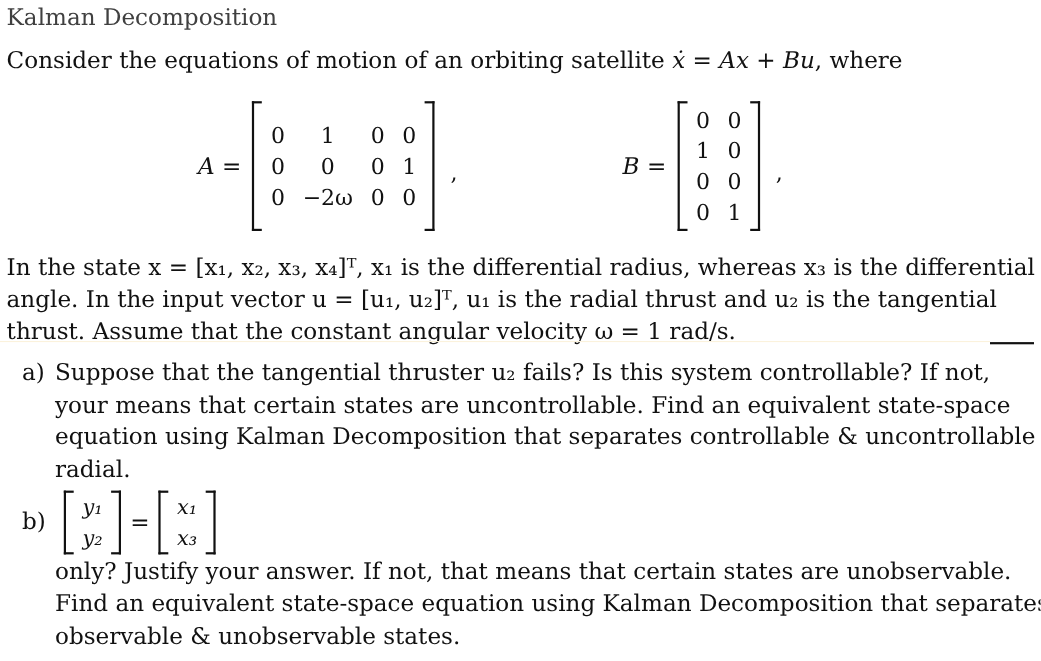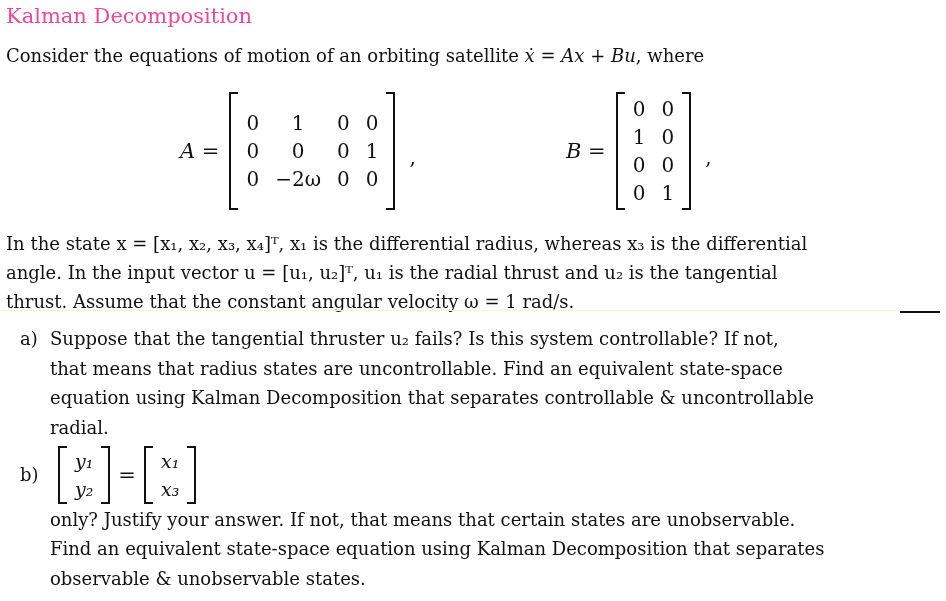--- a/index.html
+++ b/index.html
@@ -1,20 +1,20 @@
 <!DOCTYPE html>
 <html><head>
 <meta charset="utf-8">
 <style>
   html, body { margin:0; padding:0; background:#ffffff; }
   body { width:946px; height:601px; position:relative; overflow:hidden;
          font-family:"DejaVu Serif","Liberation Serif",serif; color:#111; }
   .abs { position:absolute; white-space:nowrap; }
-  .title { left:6px; top:4px; font-size:21px; color:#ec4899; }
-  .line { font-size:18px; line-height:29px;text-align:center; }
+  .title { left:6px; top:4px; font-size:21px; color:#404040; }
+  .line { font-size:21px; line-height:29px;text-align:center; }
   i { font-style:italic; }
   .mat { position:absolute; display:flex; align-items:center; }
   .lbl { font-size:21px; font-style:italic; }
   .brk { position:relative; border:2px solid #111; }
   .brk.l { border-right:none; width:7px; }
   .brk.r { border-left:none; width:7px; }
   table.m { border-collapse:collapse; font-size:20px; }
   table.m td { text-align:center; padding:0 8px; height:28px; line-height:28px; }
   .hr { position:absolute; left:900px; top:311px; width:40px; height:2px; background:#111; }
   .faint { position:absolute; left:0; top:310px; width:900px; height:1px; background:#fbf2dc; }
@@ -89,21 +89,21 @@
 
   <div class="abs line" style="left:6px; top:229px;">In the state x = [x₁, x₂, x₃, x₄]ᵀ, x₁ is the differential radius, whereas x₃ is the differential</div>
   <div class="abs line" style="left:6px; top:258px;">angle. In the input vector u = [u₁, u₂]ᵀ, u₁ is the radial thrust and u₂ is the tangential</div>
   <div class="abs line" style="left:6px; top:287px;">thrust. Assume that the constant angular velocity ω = 1 rad/s.</div>
 
   <div class="faint"></div>
   <div class="hr"></div>
 
   <div class="abs line" style="left:20px; top:324px;">a)</div>
   <div class="abs line" style="left:50px; top:324px;">Suppose that the tangential thruster u₂ fails? Is this system controllable? If not,</div>
-  <div class="abs line" style="left:50px; top:354px;">that means that radius states are uncontrollable. Find an equivalent state-space</div>
+  <div class="abs line" style="left:50px; top:354px;">your means that certain states are uncontrollable. Find an equivalent state-space</div>
   <div class="abs line" style="left:50px; top:383px;">equation using Kalman Decomposition that separates controllable &amp; uncontrollable</div>
   <div class="abs line" style="left:50px; top:413px;">radial.</div>
 
   <div class="abs line" style="left:20px; top:460px;">b)</div>
   <div class="abs" style="left:50px; top:446px; display:flex; align-items:center; font-size:21px;">
     <span class="brk l" style="height:54px; margin-left:8px;"></span>
     <table class="m vec">
       <tbody>
           <tr>
             <td>y₁</td>

